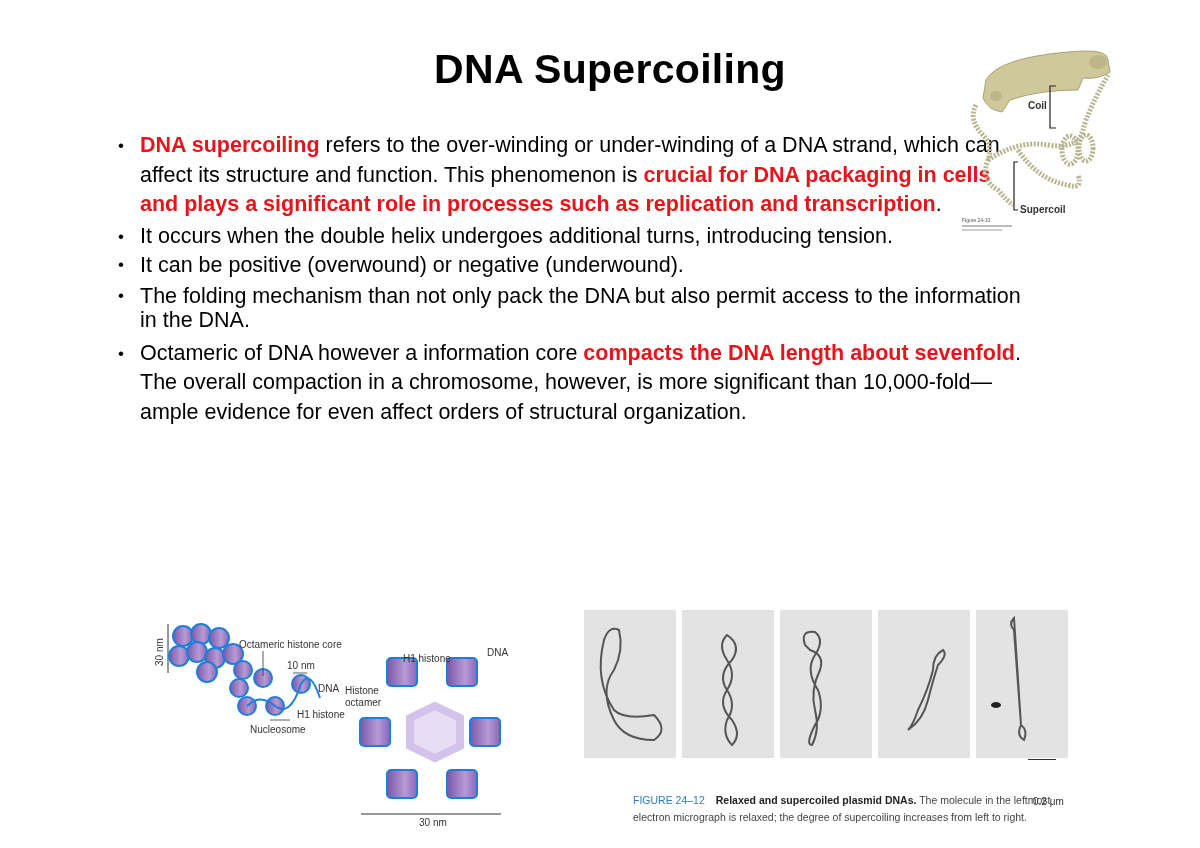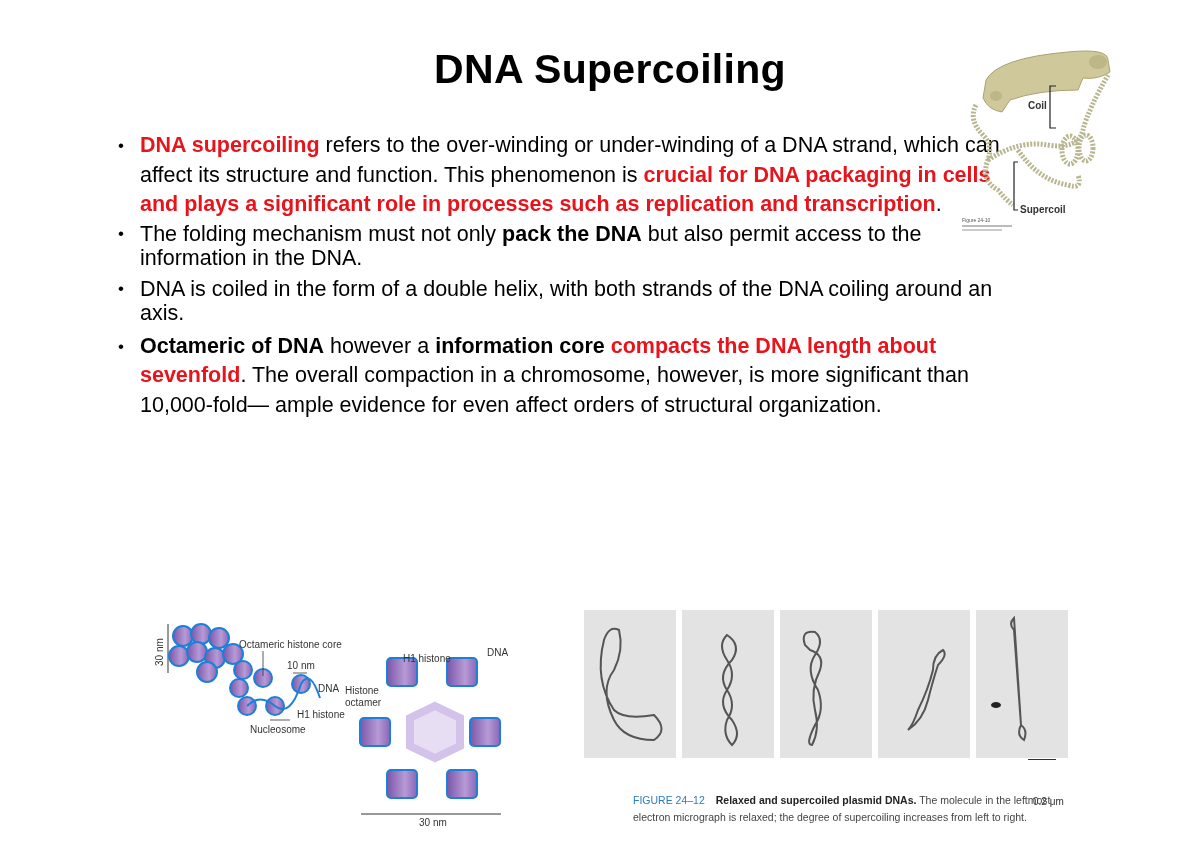--- a/index.html
+++ b/index.html
@@ -3,21 +3,21 @@
   <meta charset="utf-8">
   <style>
     html, body { margin: 0; padding: 0; background: #ffffff; }
     body { width: 1200px; height: 848px; position: relative; overflow: hidden; font-family: "Liberation Sans", sans-serif; color: #000; }
     .title { position: absolute; left: 0; width: 1220px; top: 46px; text-align: center; font-size: 41px; font-weight: bold; letter-spacing: 0.3px; }
     .bullets { position: absolute; left: 118px; top: 131px; width: 910px; margin: 0; padding: 0; list-style: none; font-size: 21.5px; line-height: 29.5px; }
     .bullets li { position: relative; padding-left: 22px; margin-bottom: 2px; }
     .bullets li.tight { line-height: 24.5px; margin-bottom: 6px; }
     .bullets li::before { content: "\2022"; position: absolute; left: 0; top: 0; font-size: 17px; }
     .red { color: #e8141c; font-weight: bold; }
-    .b { font-weight: bold; }
+    .b { font-weight: normal; }
     .u { }
     .phone-fig { position: absolute; left: 958px; top: 50px; width: 170px; height: 190px; }
     .nuc-fig { position: absolute; left: 135px; top: 618px; width: 400px; height: 215px; }
     .em-fig { position: absolute; left: 584px; top: 610px; width: 440px; height: 215px; }
     .em-panel { position: absolute; top: 0; width: 92px; height: 148px; background: #e3e3e3; }
     .scale { position: absolute; left: 1033px; top: 796px; font-size: 10px; color: #333; }
     .scale-bar { position: absolute; left: 1028px; top: 759px; width: 28px; height: 1px; background: #333; }
     .caption { position: absolute; left: 633px; top: 792px; width: 420px; font-size: 10.5px; line-height: 17px; color: #444; font-family: "Liberation Sans", sans-serif; }
     .caption .fig-label { color: #2b7bc0; font-weight: normal; }
     .caption .fig-title { font-weight: bold; color: #222; padding-left: 8px; }
@@ -25,22 +25,23 @@
   </style>
 </head>
 <body>
 
 <div>
 
   <div class="title">DNA Supercoiling</div>
 
   <ul class="bullets">
     <li><span class="red">DNA supercoiling</span><span> refers to the </span><span class="u">over-winding</span><span> or </span><span class="u">under-winding</span><span> of a DNA strand, which can affect its structure and function. This phenomenon is </span><span class="red">crucial for DNA packaging in cells and plays a significant role in processes such as replication and transcription</span><span>.</span></li>
-    <li class="tight"><span>The folding mechanism must not only </span><span class="b">pack the DNA</span><span> but also permit access to the information in the DNA.</span></li>
-    <li class="tight"><span>DNA is coiled in the form of a double helix, with both strands of the DNA coiling around an axis.</span></li>
+    <li><span>It occurs when the double helix undergoes additional turns, introducing tension.</span></li>
+    <li class="tight"><span>It can be positive (overwound) or negative (underwound).</span></li>
+    <li class="tight"><span>The folding mechanism than not only </span><span class="b">pack the DNA</span><span> but also permit access to the information in the DNA.</span></li>
     <li><span class="b">Octameric of DNA</span><span> however a </span><span class="b">information core</span><span> </span><span class="red">compacts the DNA length about sevenfold</span><span>. The </span><span class="u">overall compaction in a chromosome, however, is more significant than 10,000-fold</span><span>— ample evidence for even affect orders of structural organization.</span></li>
   </ul>
 
   <svg class="phone-fig" viewBox="0 0 170 190">
     <g>
       <path d="M28 30 Q40 8 110 2 Q150 -2 150 10 L152 22 Q140 30 125 28 L120 40 Q80 40 52 50 L44 62 Q30 60 25 48 Z" fill="#cfc89a" stroke="#a9a273" stroke-width="1"></path>
       <ellipse cx="140" cy="12" rx="9" ry="7" fill="#bdb686"></ellipse>
       <ellipse cx="38" cy="46" rx="6" ry="5" fill="#bdb686"></ellipse>
     </g>
     <path d="M18 55 Q10 70 25 85 Q35 95 30 110 Q22 130 40 140 Q48 150 55 155" fill="none" stroke="#b8b690" stroke-width="5" stroke-dasharray="2 1.5"></path>

